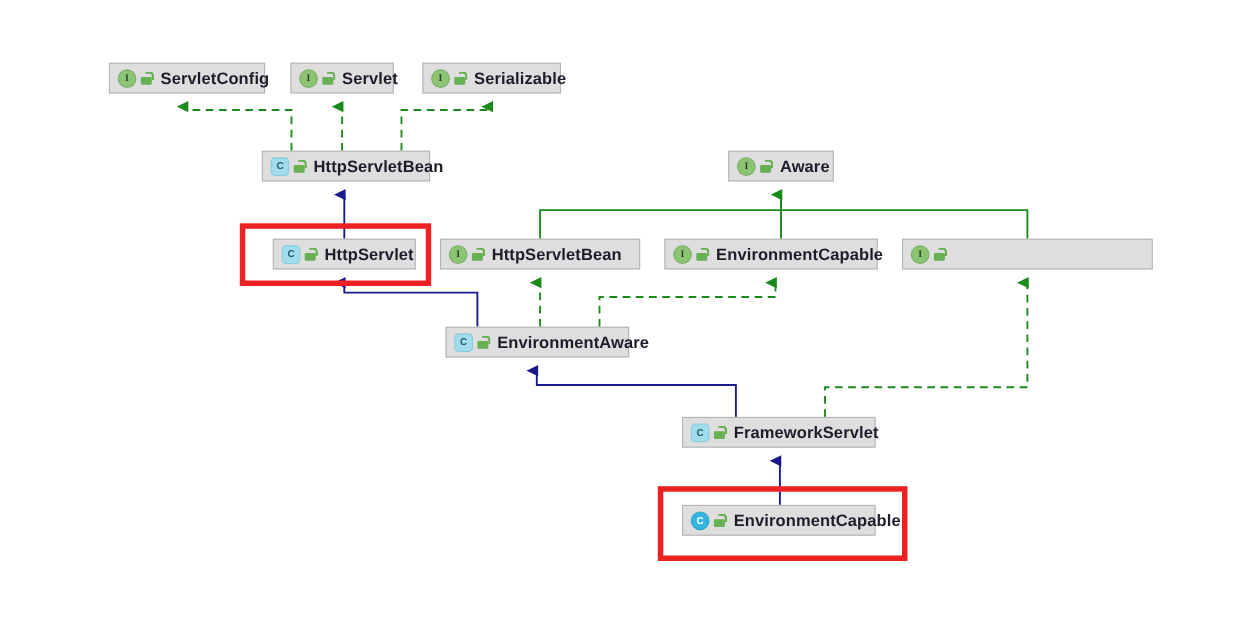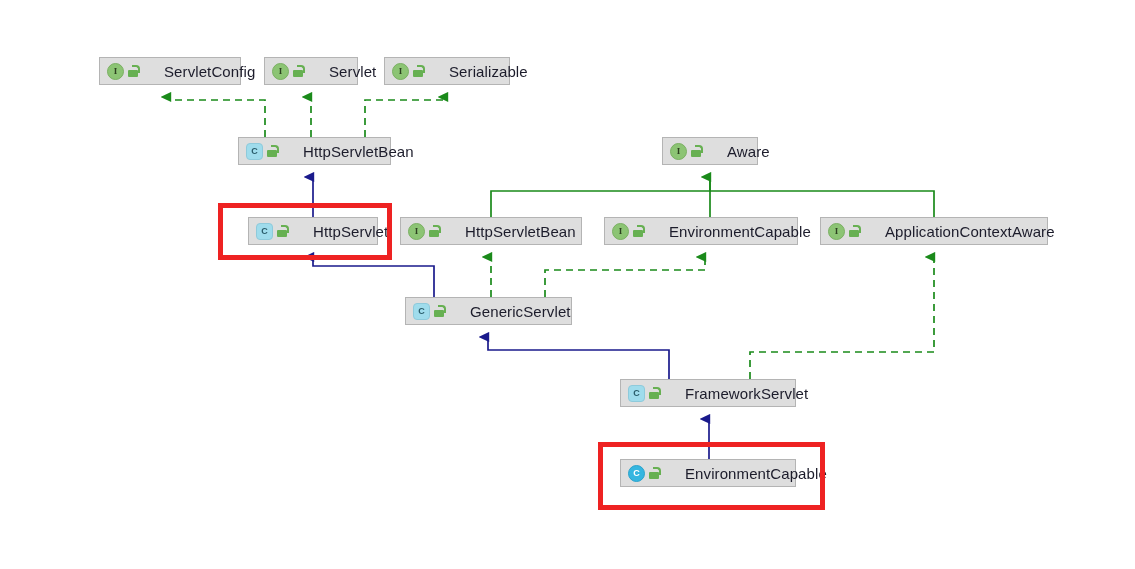--- a/index.html
+++ b/index.html
@@ -35,21 +35,22 @@
     background: #dedede;
     border: 1px solid #b4b4b4;
     padding: 0 10px 0 7px;
     white-space: nowrap;
     z-index: 5;
   }
   .node-label {
     font-size: 15px;
     color: #1c1c2b;
     letter-spacing: 0.1px;
-    margin-left: 25px;
+    margin-left: 7px;
+    font-weight: bold;
   }
   
   .type-icon {
     position: relative;
     width: 15px;
     height: 15px;
     flex: 0 0 15px;
   }
   .icon-interface {
     border-radius: 50%;
@@ -237,30 +238,29 @@
     </span>
     <span class="node-label">EnvironmentCapable</span>
   </div>
 
   <div class="node" style="left:820px; top:217px; width:228px;">
     <span class="type-icon icon-interface">I</span>
     <span class="vis-icon">
       <span class="lock-shackle"></span>
         <span class="lock-body"></span>
     </span>
-    <span class="node-label">ApplicationContextAware</span>
   </div>
 
   <div class="node" style="left:405px; top:297px; width:167px;">
     <span class="type-icon icon-class">C</span>
     <span class="vis-icon">
       <span class="lock-shackle"></span>
         <span class="lock-body"></span>
     </span>
-    <span class="node-label">GenericServlet</span>
+    <span class="node-label">EnvironmentAware</span>
   </div>
 
   <div class="node" style="left:620px; top:379px; width:176px;">
     <span class="type-icon icon-class">C</span>
     <span class="vis-icon">
       <span class="lock-shackle"></span>
         <span class="lock-body"></span>
     </span>
     <span class="node-label">FrameworkServlet</span>
   </div>

